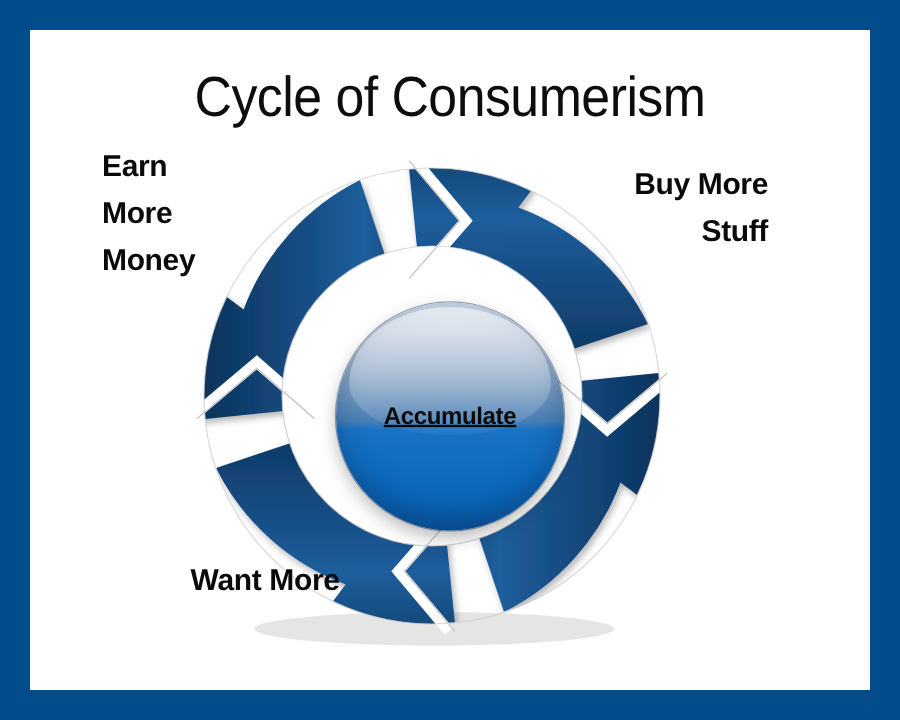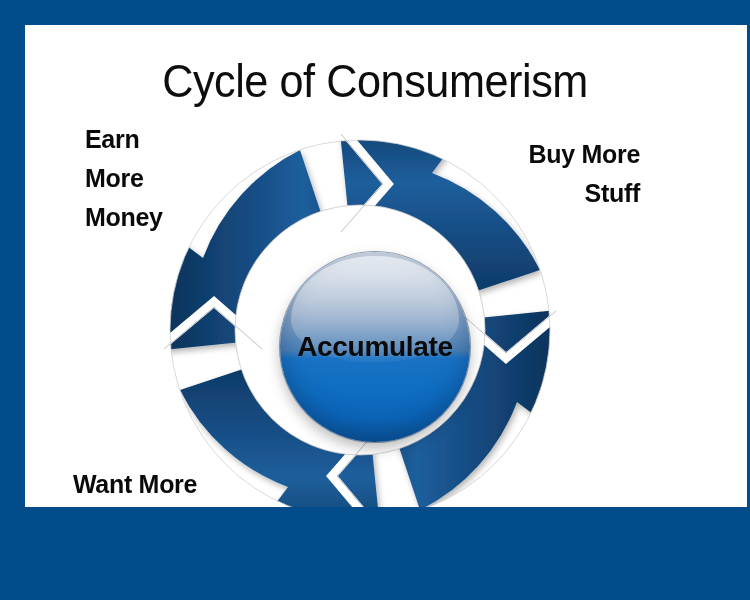--- a/index.html
+++ b/index.html
@@ -11,24 +11,23 @@
     overflow:hidden;
   }
   #frame{
     position:absolute;
     left:0;top:0;width:750px;height:600px;
     background:#034c8c;
   }
   #canvas{
     position:absolute;
     left:25px;top:25px;
-    width:700px;height:482px;
+    width:700px;height:550px;
     background:#ffffff;
     overflow:hidden;
-    padding-left:22px;
   }
   #title{
     position:absolute;
     left:0;top:28px;width:700px;
     text-align:center;
     font-family:"Liberation Sans", sans-serif;
     font-size:47px;
     font-weight:400;
     letter-spacing:-0.5px;
     color:#0d0d0d;
@@ -74,38 +73,39 @@
     width:88%;height:56%;
     border-radius:50% 50% 46% 46% / 60% 60% 40% 40%;
     background:linear-gradient(180deg,rgba(255,255,255,0.55),rgba(255,255,255,0.05));
     pointer-events:none;
   }
   #sphere-label{
     position:absolute;
     left:0;top:0;width:190px;height:190px;
     display:flex;align-items:center;justify-content:center;
     font-family:"Liberation Sans", sans-serif;
-    font-size:28px;font-weight:bold;color:#0a0a0a;
+    font-size:20px;font-weight:bold;color:#0a0a0a;
     letter-spacing:-0.3px;
     white-space:nowrap;
+    text-decoration:underline;
   }
   
   .lbl{
     position:absolute;
     font-family:"Liberation Sans", sans-serif;
     font-weight:bold;
     font-size:25px;
     line-height:39px;
     color:#0a0a0a;
     white-space:pre-line;
     letter-spacing:-0.3px;
   }
   #lbl-earn{ left:60px; top:95px;  text-align:left;  width:170px;}
   #lbl-buy { left:390px;top:110px; text-align:right; width:225px;}
-  #lbl-want{ left:48px; top:440px; text-align:left;  width:210px;}
+  #lbl-want{ left:48px; top:440px; text-align:right;  width:210px;}
   #lbl-cons{ left:430px;top:440px; text-align:right; width:188px;}
 </style>
 </head>
 <body>
 
 <div id="frame">
   <div id="canvas">
 
     <div id="title">Cycle of Consumerism</div>
 

